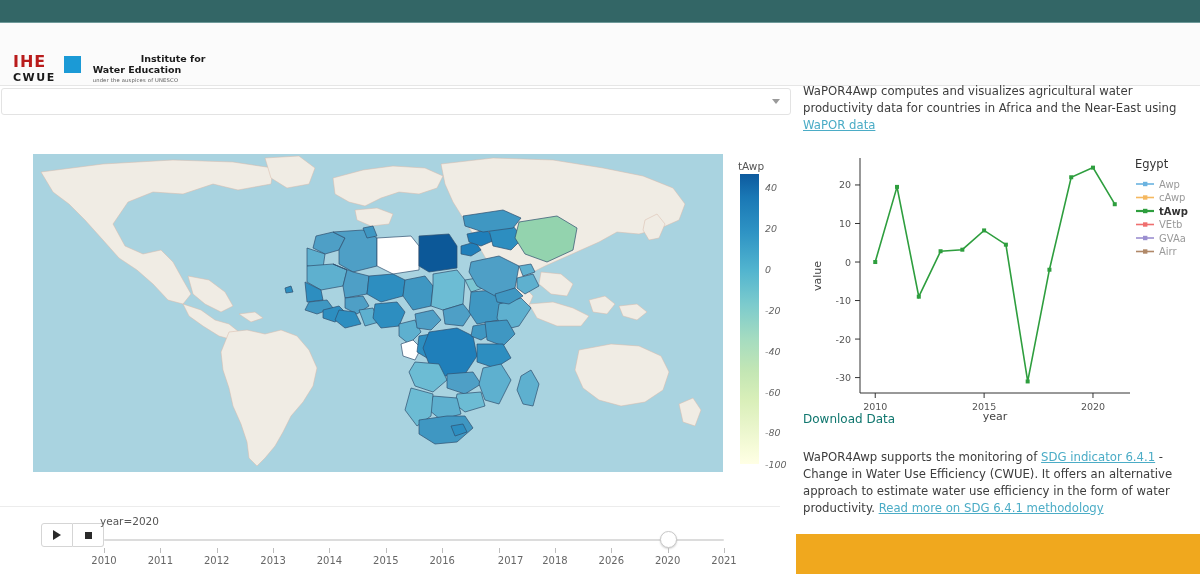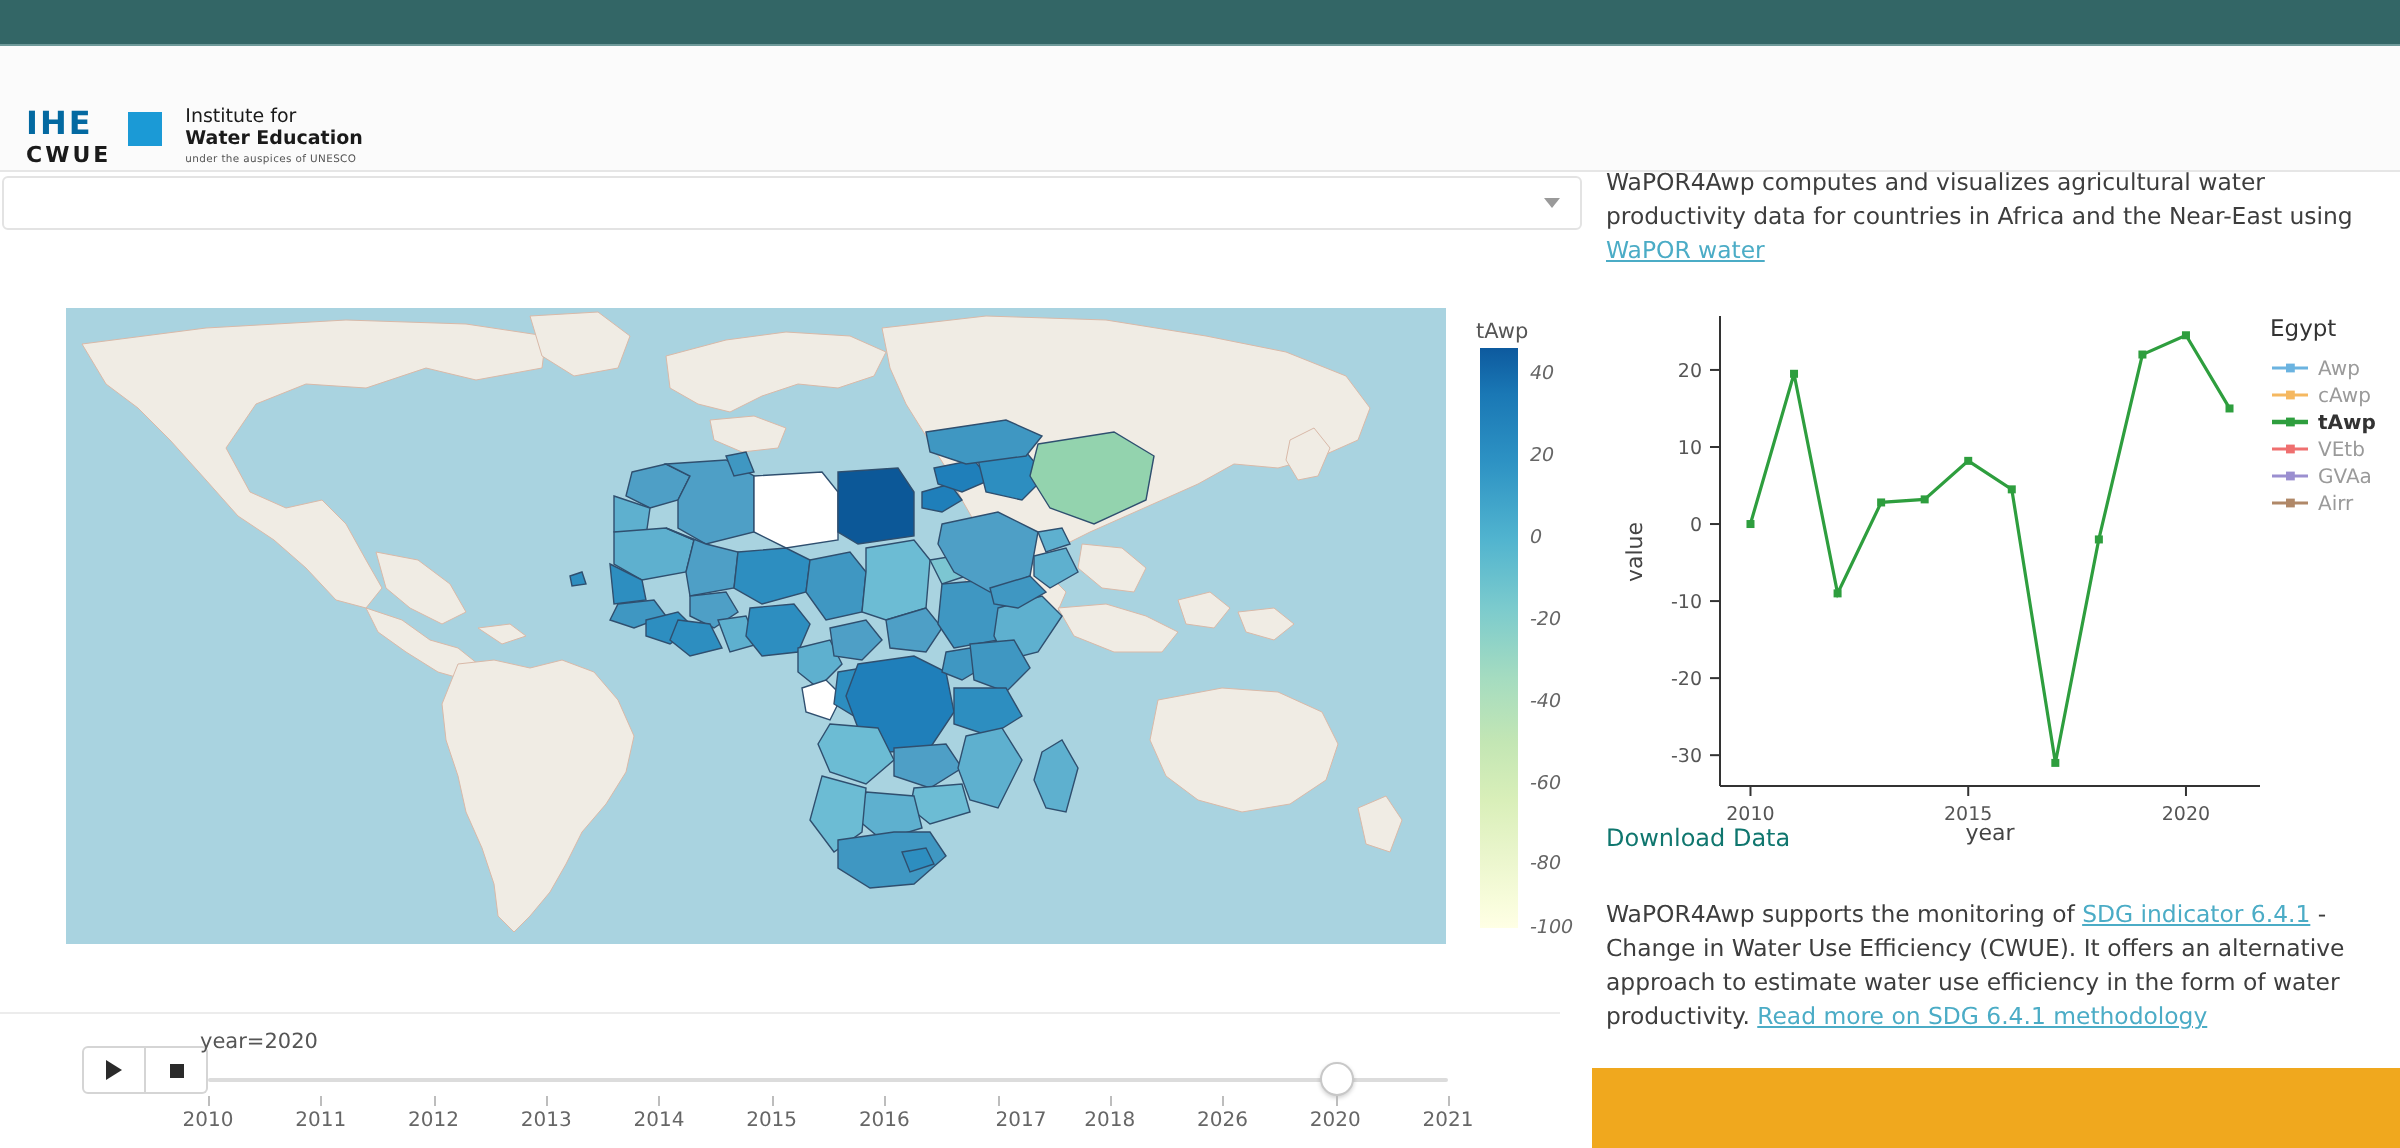--- a/index.html
+++ b/index.html
@@ -12,27 +12,27 @@
   }
   
   .topbar{position:absolute;left:0;top:0;width:1200px;height:22px;background:#336666;}
   .topbar-line{position:absolute;left:0;top:22px;width:1200px;height:1px;background:#6f9a9a;}
 
   
   .header{position:absolute;left:0;top:23px;width:1200px;height:62px;background:#fbfbfb;
           border-bottom:1px solid #e6e6e6;}
   .logo{position:absolute;left:13px;top:31px;display:flex;align-items:center;gap:6px;}
   .logo-ihe{display:flex;flex-direction:column;line-height:1.0;}
-  .logo-ihe .l1{font-size:16px;font-weight:bold;letter-spacing:1px;color:#0369a1;
+  .logo-ihe .l1{font-size:16px;font-weight:bold;letter-spacing:1px;color:#b91c1c;
                 font-family:"DejaVu Sans","Liberation Sans",sans-serif;}
   .logo-ihe .l2{font-size:11px;font-weight:bold;letter-spacing:1.5px;color:#1a1a1a;margin-top:2px;}
   .logo-sq{width:17px;height:17px;background:#1b9ad6;margin-left:2px;margin-right:6px;align-self:flex-start;
            margin-top:2px;}
   .logo-txt{display:flex;flex-direction:column;line-height:1.15;}
-  .logo-txt .t1{font-size:9.5px;font-weight:normal;color:#1a1a1a;}
+  .logo-txt .t1{font-size:9.5px;font-weight:bold;color:#1a1a1a;margin-left:48px;}
   .logo-txt .t2{font-size:9.5px;font-weight:bold;color:#1a1a1a;}
   .logo-txt .t3{font-size:5.2px;color:#555;margin-top:2px;letter-spacing:.2px;}
 
   .page-title{position:absolute;left:0;top:38px;width:1200px;text-align:center;
               font-size:21px;color:#5a5a5a;font-weight:400;}
 
   
   .selectrow{position:absolute;left:0;top:86px;width:1200px;height:30px;}
   .select{position:absolute;left:1px;top:2px;width:788px;height:25px;background:#fff;
           border:1px solid #e3e3e3;border-radius:3px;display:flex;align-items:center;
@@ -117,21 +117,21 @@
   </div>
 </div>
 
 <div class="selectrow">
   <div class="select">
     <span class="select-caret"></span>
   </div>
 </div>
 
 <div class="intro">
-  <span>WaPOR4Awp computes and visualizes agricultural water productivity data for countries in Africa and the Near-East using </span><a class="lnk" href="#">WaPOR water</a>
+  <span>WaPOR4Awp computes and visualizes agricultural water productivity data for countries in Africa and the Near-East using </span><a class="lnk" href="#">WaPOR data</a>
 </div>
 
 <div class="mapwrap">
   <svg class="mapsvg" width="690" height="318" viewBox="0 0 690 318">
     <rect x="0" y="0" width="690" height="318" fill="#a9d3e0"></rect>
     <g fill="#f0ece4" stroke="#d9b9a8" stroke-width="0.5">
 
       <path d="M8,18 L70,10 L140,6 L200,8 L240,14 L238,30 L205,36 L180,30 L150,40 L120,38 L95,48
                L80,70 L92,92 L110,100 L128,96 L140,108 L150,126 L158,140 L150,150 L135,146 L120,130
                L104,116 L86,104 L70,86 L52,66 L36,50 L20,38 Z"></path>

